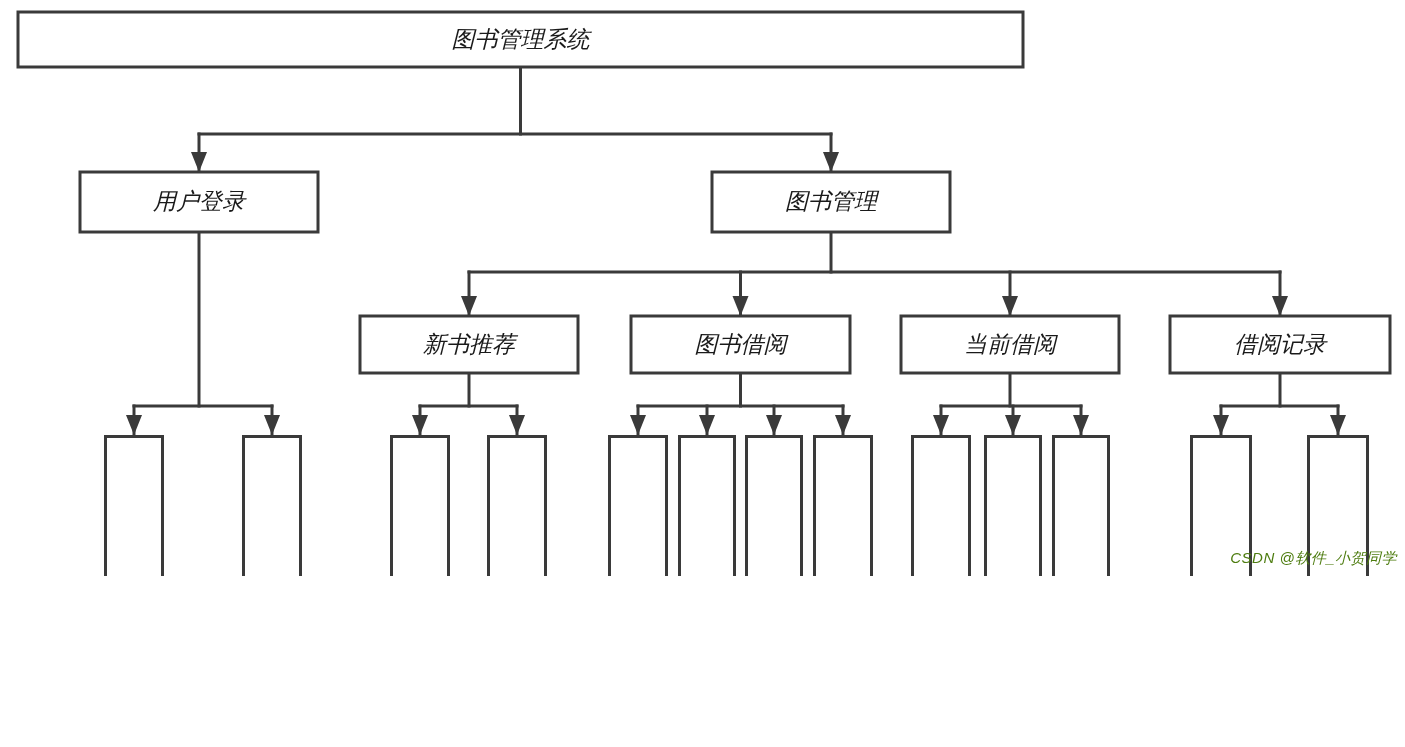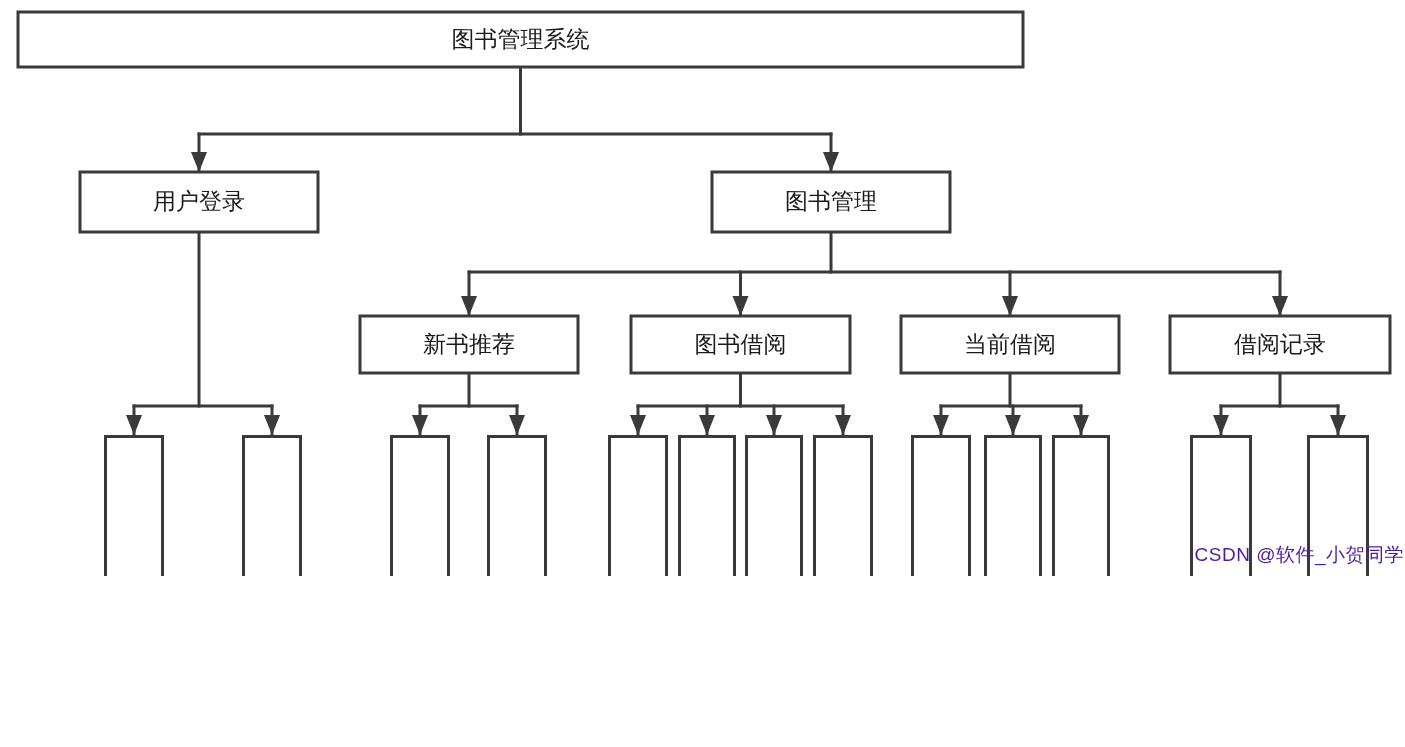--- a/index.html
+++ b/index.html
@@ -7,20 +7,21 @@
     padding: 0;
     background: #ffffff;
   }
   #stage {
     position: relative;
     width: 1405px;
     height: 576px;
     background: #ffffff;
     font-family: "Liberation Sans", "DejaVu Sans", sans-serif;
     overflow: hidden;
+    font-style: italic;
   }
   svg#diagram {
     position: absolute;
     left: 0;
     top: 0;
     width: 1405px;
     height: 747px;
   }
   .node-rect {
     fill: #ffffff;
@@ -60,25 +61,25 @@
     white-space: nowrap;
   }
   .leaf-box {
     position: absolute;
     box-sizing: border-box;
     background: #ffffff;
     border: 3px solid #3a3a3a;
   }
   .watermark {
     position: absolute;
-    right: 1px;
+    right: 8px;
     bottom: 8px;
     font-family: "Liberation Sans", "DejaVu Sans", sans-serif;
-    font-size: 19px;
-    color: #4c1d95;
+    font-size: 15px;
+    color: #4d7c0f;
     letter-spacing: 0.5px;
     white-space: nowrap;
   }
 </style>
 </head>
 <body>
 
 <div id="stage">
 
   <svg id="diagram" viewBox="0 0 1405 747" xmlns="http://www.w3.org/2000/svg">

